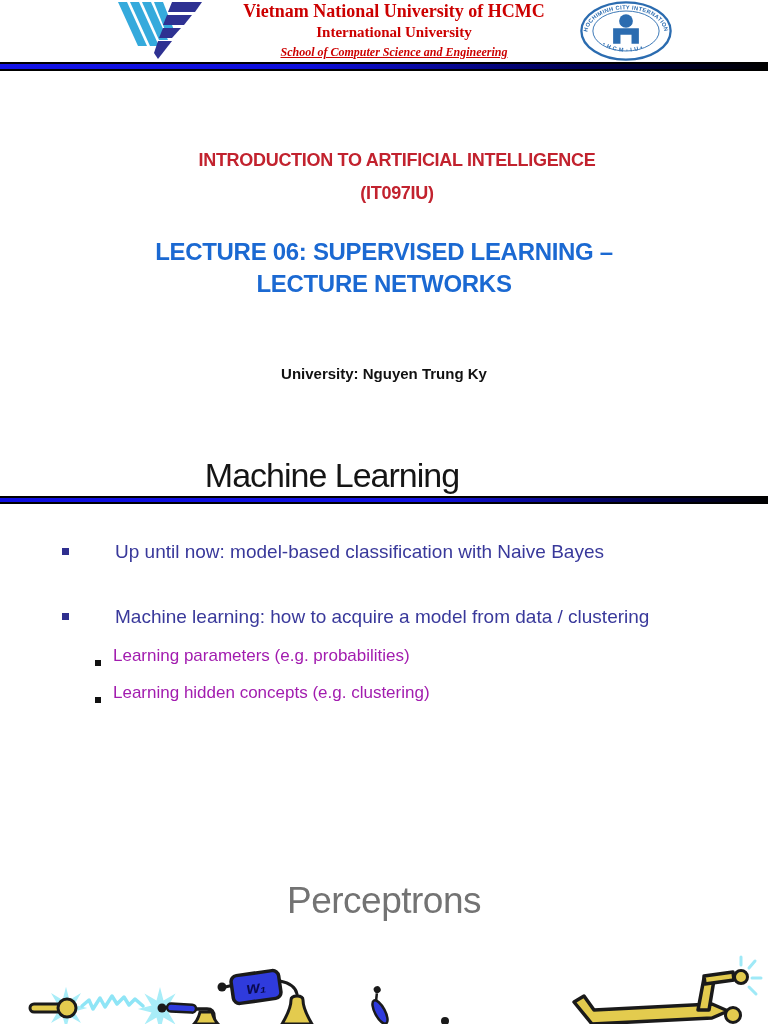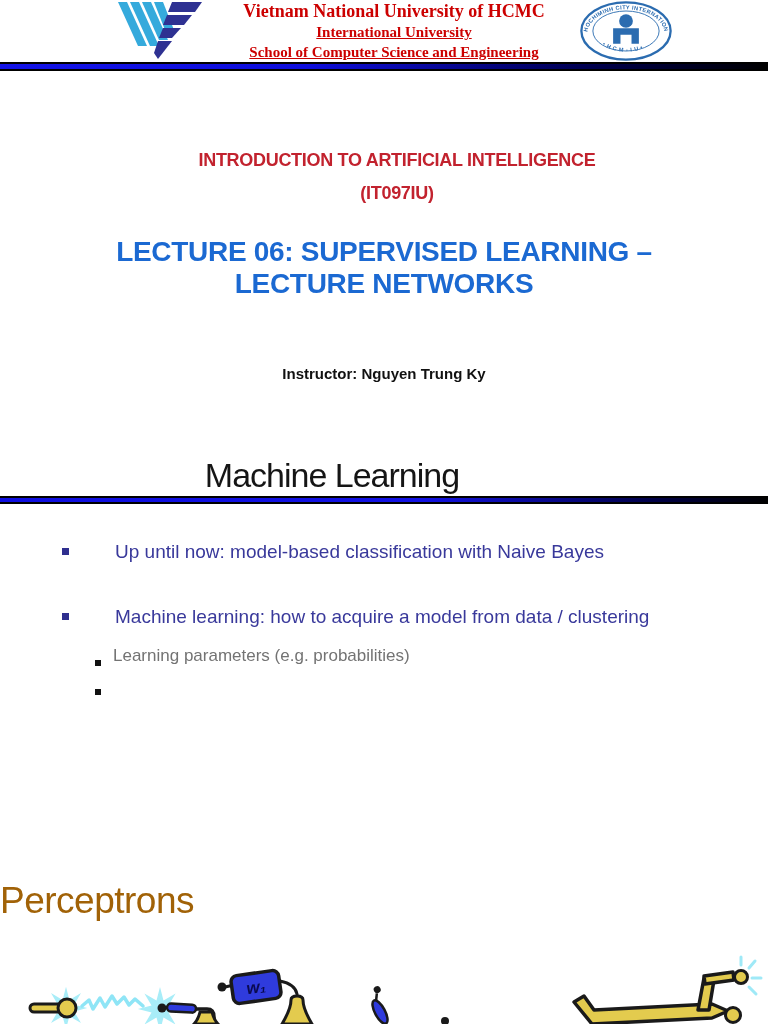--- a/index.html
+++ b/index.html
@@ -10,59 +10,59 @@
   }
   
   .header{position:absolute;top:0;left:0;width:657px;height:62px;background:#fff;}
   .logo-left{position:absolute;left:108px;top:2px;width:96px;height:58px;}
   .seal{position:absolute;left:580px;top:1px;width:92px;height:60px;}
   .header-text{
     position:absolute;left:204px;top:1px;width:380px;text-align:center;
     font-family:"Liberation Serif",serif;font-weight:bold;color:#CC0000;
   }
   .header-line1{font-size:18px;line-height:21px;}
-  .header-line2{font-size:15px;line-height:20px;text-decoration:underline;}
-  .header-line3{font-size:15px;line-height:21px;text-decoration:underline;}
+  .header-line2{font-size:15px;line-height:20px;}
+  .header-line3{font-size:12px;line-height:21px;text-decoration:underline;font-style:italic;}
   .bar{
     position:absolute;left:0;width:768px;height:5px;
     border-top:2px solid #000;border-bottom:2px solid #000;
     background:linear-gradient(to right,#1414E8 0%,#0E0EDC 40%,#000055 75%,#000000 100%);
   }
   .bar1{top:62px;}
   .bar2{top:496px;height:4px;border-top-width:2px;border-bottom-width:2px;
     background:linear-gradient(to right,#0E0EE0 0%,#1212E4 55%,#000048 85%,#000000 100%);}
   
   .course-title{
     position:absolute;top:144px;left:0;width:768px;text-align:center;
     color:#C2222E;font-weight:bold;font-size:18px;line-height:33px;letter-spacing:-0.3px;padding-left:13px;
   }
   .lecture-title{
     position:absolute;top:236px;left:0;width:768px;text-align:center;
-    color:#1B69D2;font-weight:bold;font-size:28px;line-height:32px;letter-spacing:-0.3px;
+    color:#1B69D2;font-weight:bold;font-size:24px;line-height:32px;letter-spacing:-0.3px;
   }
   .instructor{
     position:absolute;top:365px;left:0;width:768px;text-align:center;
     color:#111;font-weight:bold;font-size:15px;
   }
   
   .ml-title{
     position:absolute;top:456px;left:0;width:664px;text-align:center;
     color:#151515;font-weight:400;font-size:34px;letter-spacing:-1px;
   }
   .bullets{position:absolute;top:540px;left:62px;width:680px;}
   .bullet-row{display:flex;align-items:flex-start;color:#39399B;font-size:19px;line-height:24px;gap:32px;}
   .bullet-row.second{margin-top:41px;}
   .sq{flex:0 0 auto;width:7px;height:7px;background:#2F2F8F;margin:8px 14px 0 0;}
   .subs{margin:13px 0 0 33px;}
-  .sub-row{display:flex;align-items:flex-end;color:#737373;font-size:17px;line-height:21px;margin-bottom:8px;margin-top:16px;}
+  .sub-row{display:flex;align-items:flex-end;color:#a21caf;font-size:17px;line-height:21px;margin-bottom:8px;margin-top:16px;}
   .sq2{flex:0 0 auto;width:6px;height:6px;background:#111;margin:7px 12px 0 0;}
   
   .perceptron-title{
-    position:absolute;top:880px;left:0;width:768px;
-    color:#a16207;font-weight:400;font-size:37px;letter-spacing:-0.5px;
+    position:absolute;top:880px;left:0;width:768px;text-align:center;
+    color:#737373;font-weight:400;font-size:37px;letter-spacing:-0.5px;
   }
   .cartoon{position:absolute;left:0;top:954px;width:768px;height:70px;}
 </style>
 </head>
 <body>
 
 <div class="page">
 
   <div class="header">
 
@@ -112,41 +112,42 @@
   <div class="course-title">
     <div>INTRODUCTION TO ARTIFICIAL INTELLIGENCE</div>
     <div>(IT097IU)</div>
   </div>
 
   <div class="lecture-title">
     <div>LECTURE 06: SUPERVISED LEARNING –</div>
     <div>LECTURE NETWORKS</div>
   </div>
 
-  <div class="instructor">Instructor: Nguyen Trung Ky</div>
+  <div class="instructor">University: Nguyen Trung Ky</div>
 
   <div class="ml-title">Machine Learning</div>
   <div class="bar bar2"></div>
 
   <div class="bullets">
     <div class="bullet-row">
       <span class="sq"></span>
       <span>Up until now: model-based classification with Naive Bayes</span>
     </div>
     <div class="bullet-row second">
       <span class="sq"></span>
       <span>Machine learning: how to acquire a model from data / clustering</span>
     </div>
     <div class="subs">
       <div class="sub-row">
         <span class="sq2"></span>
         <span>Learning parameters (e.g. probabilities)</span>
       </div>
       <div class="sub-row">
         <span class="sq2"></span>
+        <span>Learning hidden concepts (e.g. clustering)</span>
       </div>
     </div>
   </div>
 
   <div class="perceptron-title">Perceptrons</div>
 
   <svg class="cartoon" viewBox="0 0 768 70" preserveAspectRatio="none">
 
     <g>
       <polygon transform="translate(66,54) scale(1.25)" points="17,0 6.5,2.7 12,12 2.7,6.5 0,17 -2.7,6.5 -12,12 -6.5,2.7 -17,0 -6.5,-2.7 -12,-12 -2.7,-6.5 0,-17 2.7,-6.5 12,-12 6.5,-2.7" fill="#A8EDF8"></polygon>

